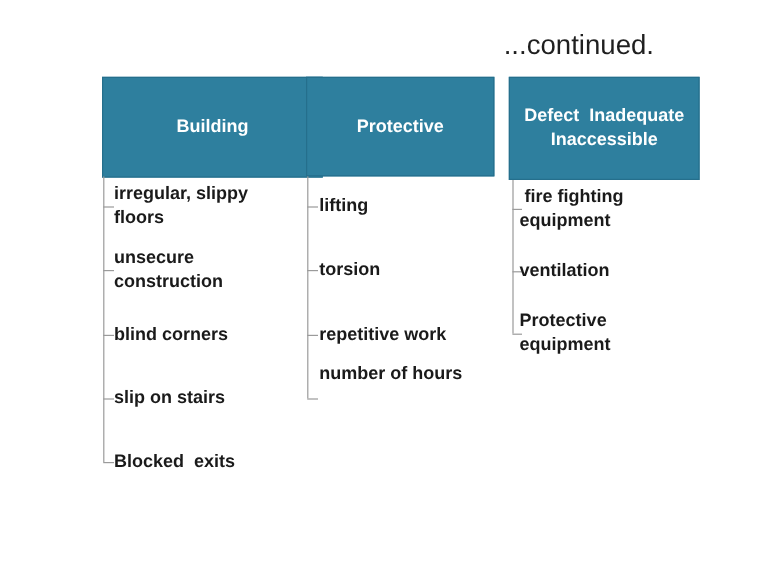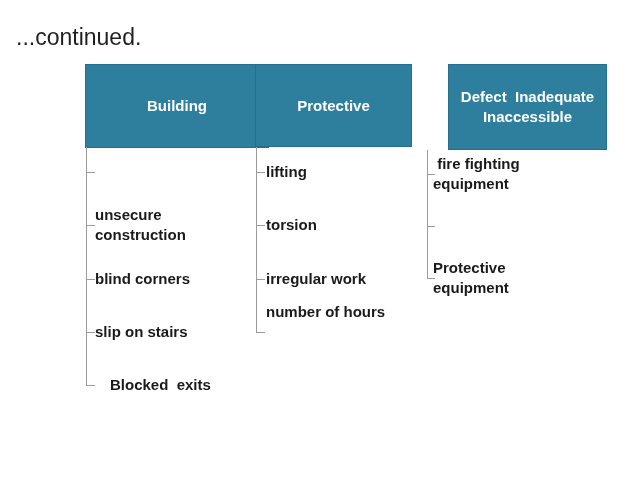--- a/index.html
+++ b/index.html
@@ -15,25 +15,24 @@
   .slide{
     position:relative;
     width:638px;height:478px;
     background:var(--background);
     overflow:hidden;
     font-family:"Liberation Sans", sans-serif;
   }
   .title{
     position:absolute;
     top:24px;left:0;width:545px;
-    text-align:left;
+    text-align:right;
     font-size:23px;
     color:var(--title-text);
     white-space:pre;
-    margin-left:16px;
   }
   .col{position:absolute;inset:0;}
   .hdr{
     position:absolute;
     top:64px;
     background:var(--header-fill);
     border:1px solid var(--header-border);
     box-sizing:border-box;
     display:flex;align-items:center;justify-content:center;
     text-align:center;
@@ -75,50 +74,53 @@
   <section class="col">
     <div class="hdr" style="left:85px;width:184px;height:84px">
       <span>Building</span>
     </div>
     <div class="vline" style="left:86px;top:147px;height:238px"></div>
     <div class="tick" style="left:86px;top:172px;width:9px"></div>
     <div class="tick" style="left:86px;top:225px;width:9px"></div>
     <div class="tick" style="left:86px;top:279px;width:9px"></div>
     <div class="tick" style="left:86px;top:332px;width:9px"></div>
     <div class="tick" style="left:86px;top:385px;width:9px"></div>
+    <div class="item" style="left:95px;top:172px;width:160px">irregular, slippy
+floors</div>
     <div class="item" style="left:95px;top:225px;width:160px">unsecure
 construction</div>
     <div class="item" style="left:95px;top:279px;width:160px">blind corners</div>
     <div class="item" style="left:95px;top:332px;width:160px">slip on stairs</div>
-    <div class="item" style="left:110px;top:385px;width:160px">Blocked  exits</div>
+    <div class="item" style="left:95px;top:385px;width:160px">Blocked  exits</div>
   </section>
 
   <section class="col">
     <div class="hdr" style="left:255px;width:157px;height:83px">
       <span>Protective</span>
     </div>
     <div class="vline" style="left:256px;top:147px;height:185px"></div>
     <div class="tick" style="left:256px;top:172px;width:9px"></div>
     <div class="tick" style="left:256px;top:225px;width:9px"></div>
     <div class="tick" style="left:256px;top:279px;width:9px"></div>
     <div class="tick" style="left:256px;top:332px;width:9px"></div>
     <div class="item" style="left:266px;top:172px;width:150px">lifting</div>
     <div class="item" style="left:266px;top:225px;width:150px">torsion</div>
-    <div class="item" style="left:266px;top:279px;width:150px">irregular work</div>
+    <div class="item" style="left:266px;top:279px;width:150px">repetitive work</div>
     <div class="item" style="left:266px;top:312px;width:150px">number of hours</div>
   </section>
 
   <section class="col">
-    <div class="hdr" style="left:448px;width:159px;height:86px">
+    <div class="hdr" style="left:424px;width:159px;height:86px">
       <span>Defect  Inadequate
 Inaccessible</span>
     </div>
     <div class="vline" style="left:427px;top:150px;height:128px"></div>
     <div class="tick" style="left:427px;top:174px;width:8px"></div>
     <div class="tick" style="left:427px;top:226px;width:8px"></div>
     <div class="tick" style="left:427px;top:278px;width:8px"></div>
     <div class="item" style="left:433px;top:174px;width:150px"> fire fighting
 equipment</div>
+    <div class="item" style="left:433px;top:226px;width:150px">ventilation</div>
     <div class="item" style="left:433px;top:278px;width:150px">Protective
 equipment</div>
   </section>
 
 </div>
 
 </body></html>

